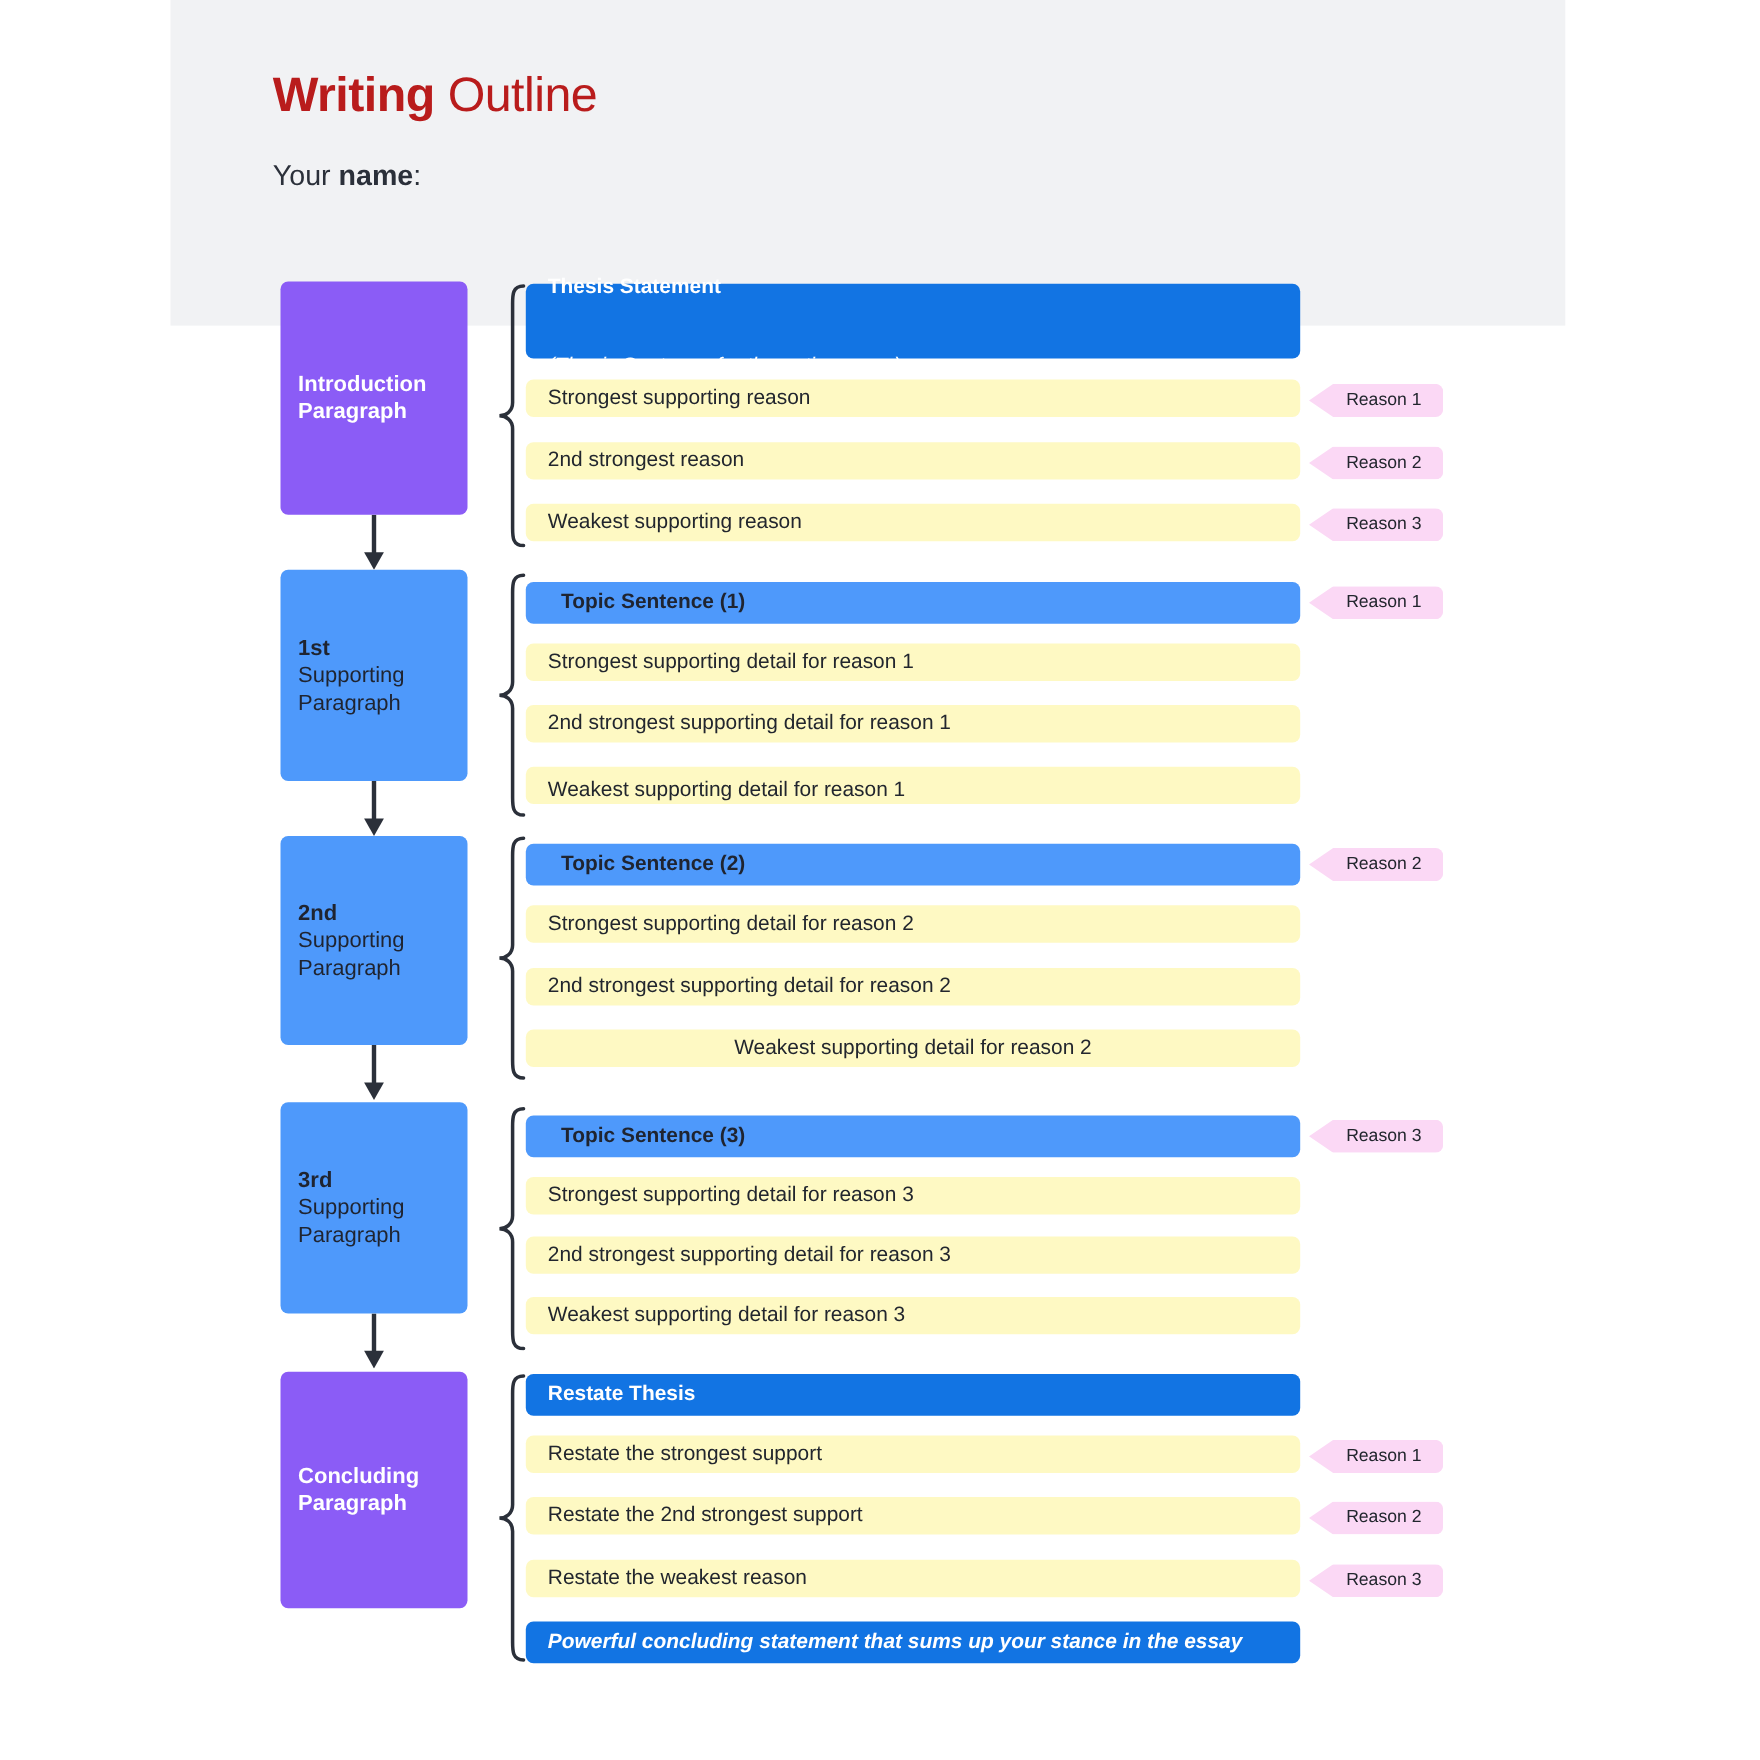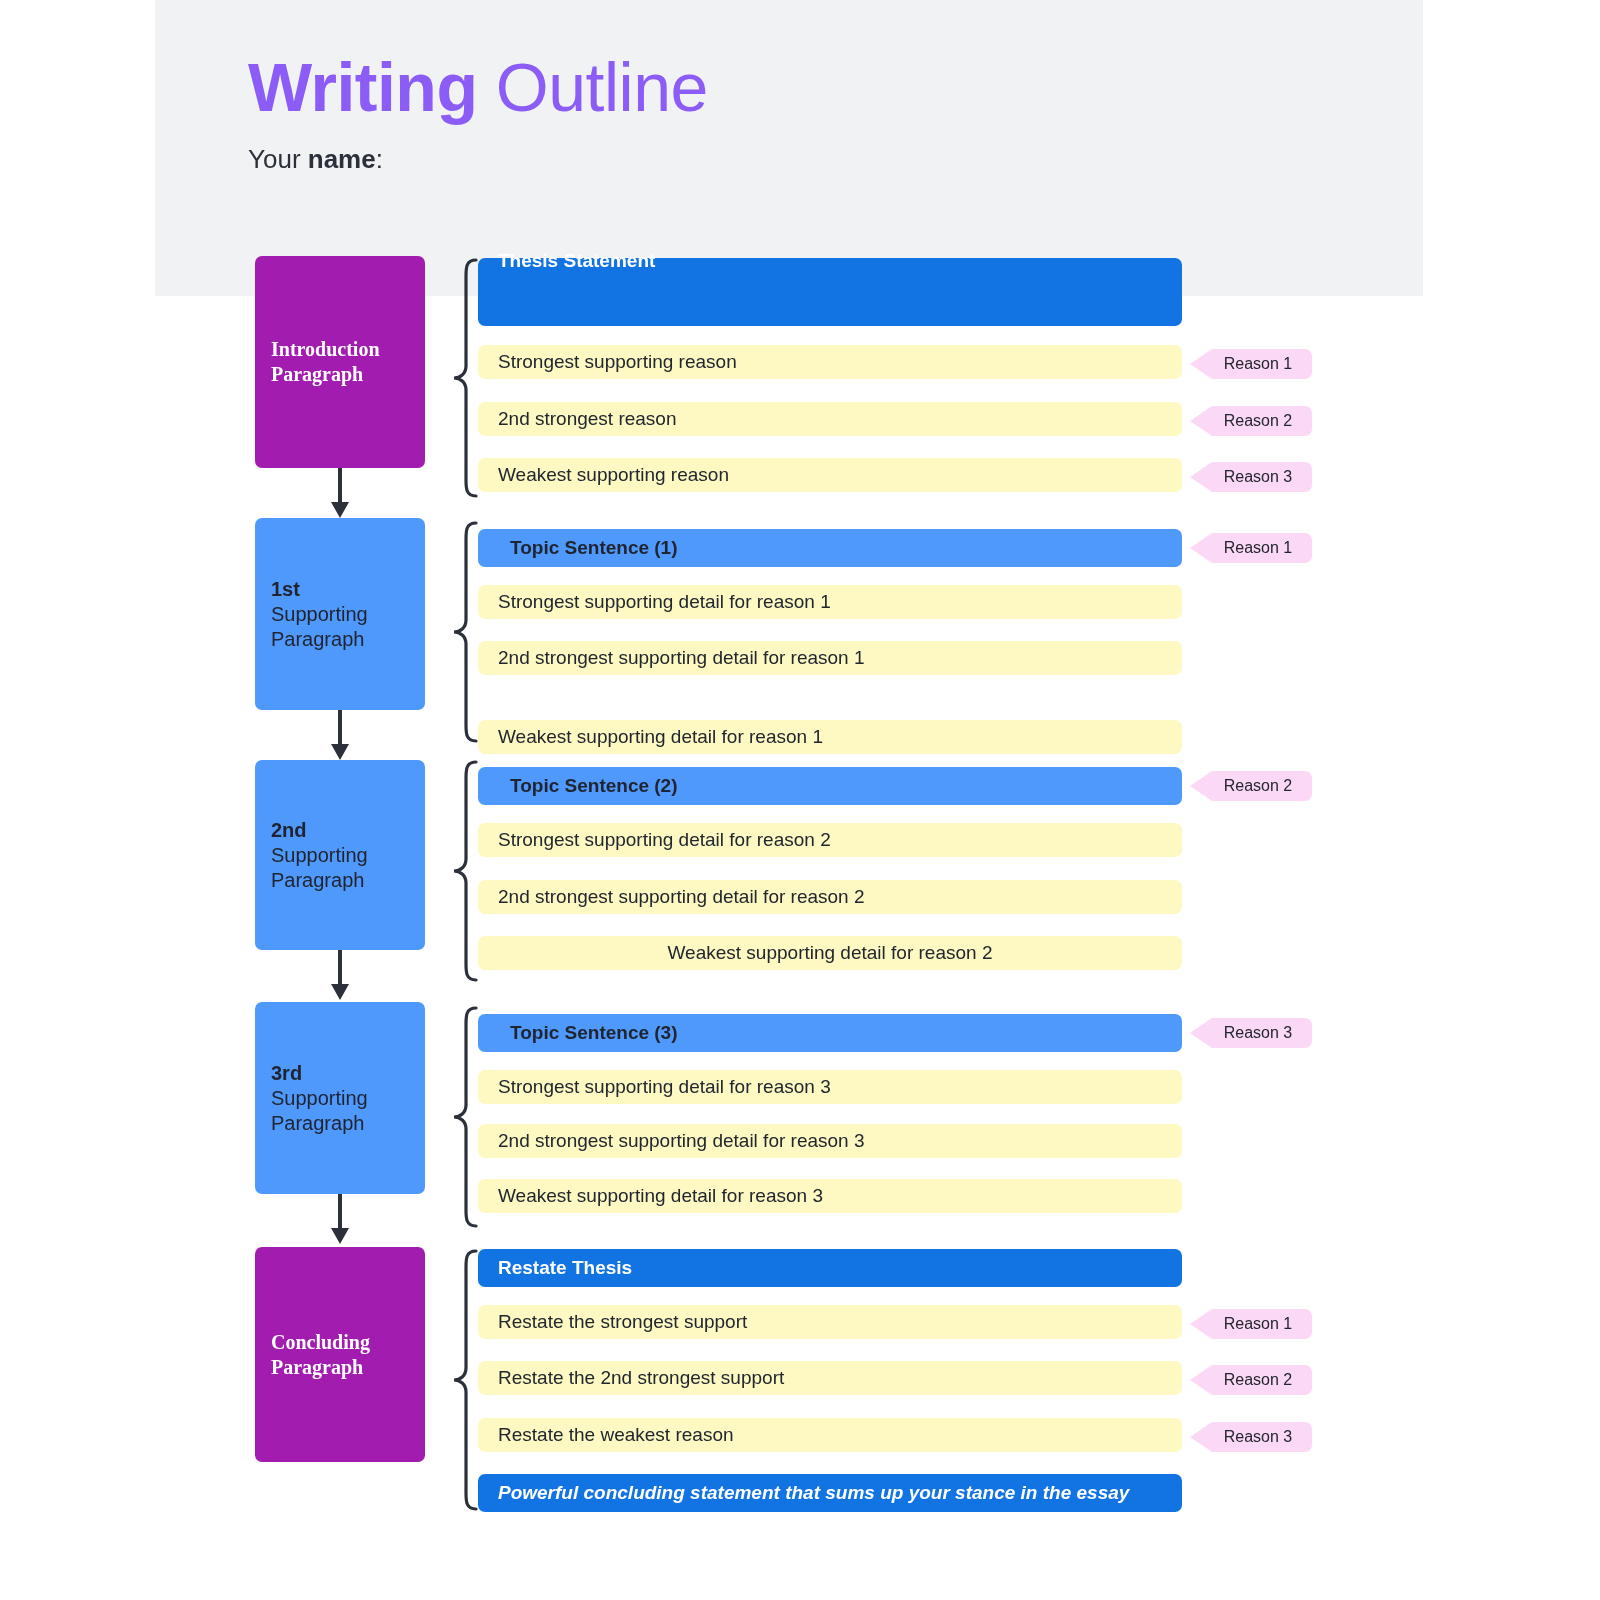--- a/index.html
+++ b/index.html
@@ -25,23 +25,23 @@
     left: 155px;
     top: 0px;
     width: 1268px;
     height: 296px;
     background: #f1f2f4;
   }
   .title {
     position: absolute;
     left: 248px;
     top: 55px;
-    font-size: 68px;
+    font-size: 44px;
     line-height: 64px;
-    color: #8b5cf6;
+    color: #b91c1c;
     letter-spacing: -0.5px;
     white-space: nowrap;
   }
   .title .strong { font-weight: 700; }
   .title .light  { font-weight: 400; }
 
   .yourname {
     position: absolute;
     left: 248px;
     top: 142px;
@@ -58,21 +58,21 @@
     width: 170px;
     border-radius: 7px;
     color: #ffffff;
     display: flex;
     align-items: center;
     justify-content: flex-start;
     padding: 0 16px;
     font-size: 20px;
     line-height: 25px;
   }
-  .stage-box.dark  { background: #a21caf; color: #ffffff; font-family: Liberation Serif, serif; }
+  .stage-box.dark  { background: #8b5cf6; color: #ffffff; }
   .stage-box.light { background: #4e99fb; color: #1f2430; }
   .stage-box .ln-b { font-weight: 700; display: block; }
   .stage-box .ln-r { font-weight: 400; display: block; }
 
   
   .connector {
     position: absolute;
     width: 24px;
   }
   .connector svg { display: block; }
@@ -208,21 +208,21 @@
     <span>Topic Sentence (1)</span>
   </div>
   <div class="tag" style="top:533px;">Reason 1</div>
 
   <div class="row grey" style="top:585px;">
     <span>Strongest supporting detail for reason 1</span>
   </div>
   <div class="row grey" style="top:641px;">
     <span>2nd strongest supporting detail for reason 1</span>
   </div>
-  <div class="row grey" style="top:720px;">
+  <div class="row grey" style="top:697px;align-items:flex-end;">
     <span>Weakest supporting detail for reason 1</span>
   </div>
 
   <div class="connector" style="left:328px; top:710px; height:50px;">
     <svg width="24" height="50" viewBox="0 0 24 50" xmlns="http://www.w3.org/2000/svg">
       <line x1="12" y1="0" x2="12" y2="36" stroke="#2b303a" stroke-width="4"></line>
       <polygon points="3,34 21,34 12,50" fill="#2b303a"></polygon>
     </svg>
   </div>
 

